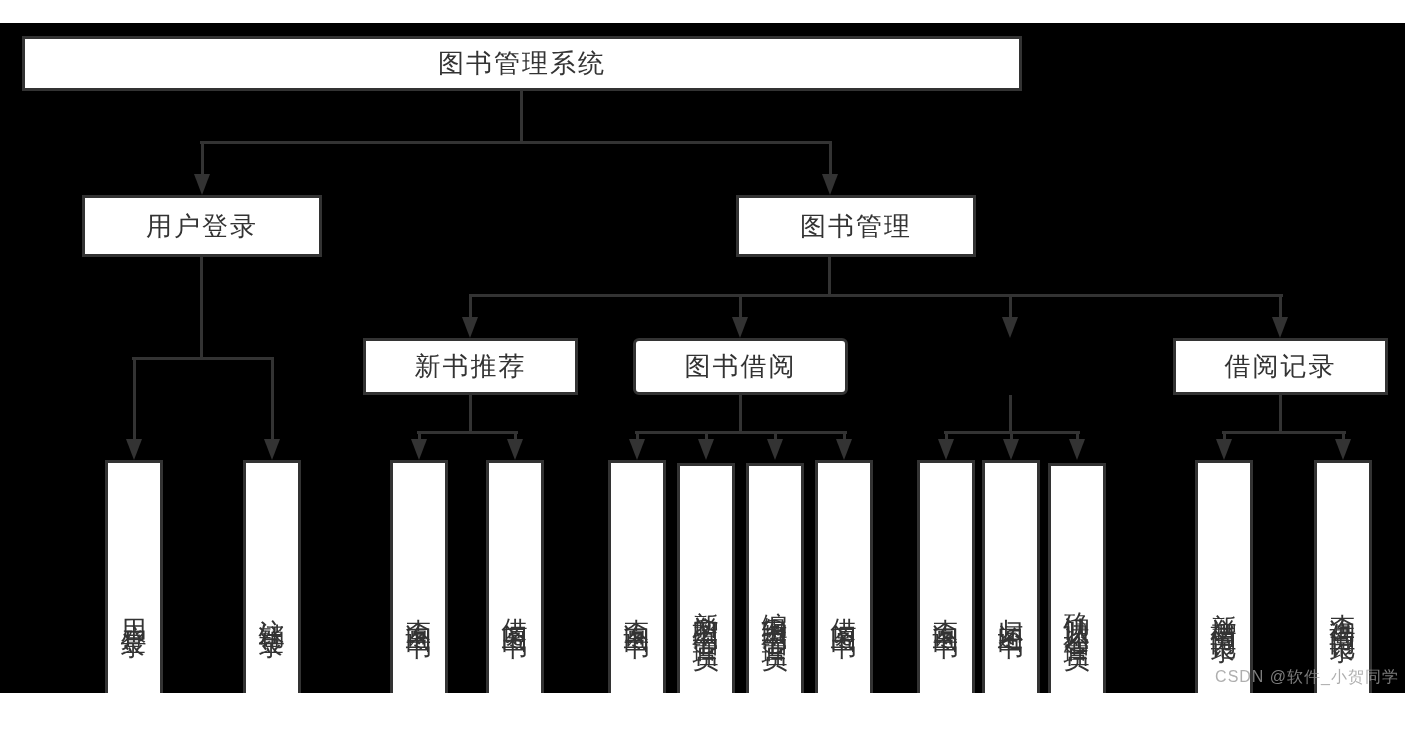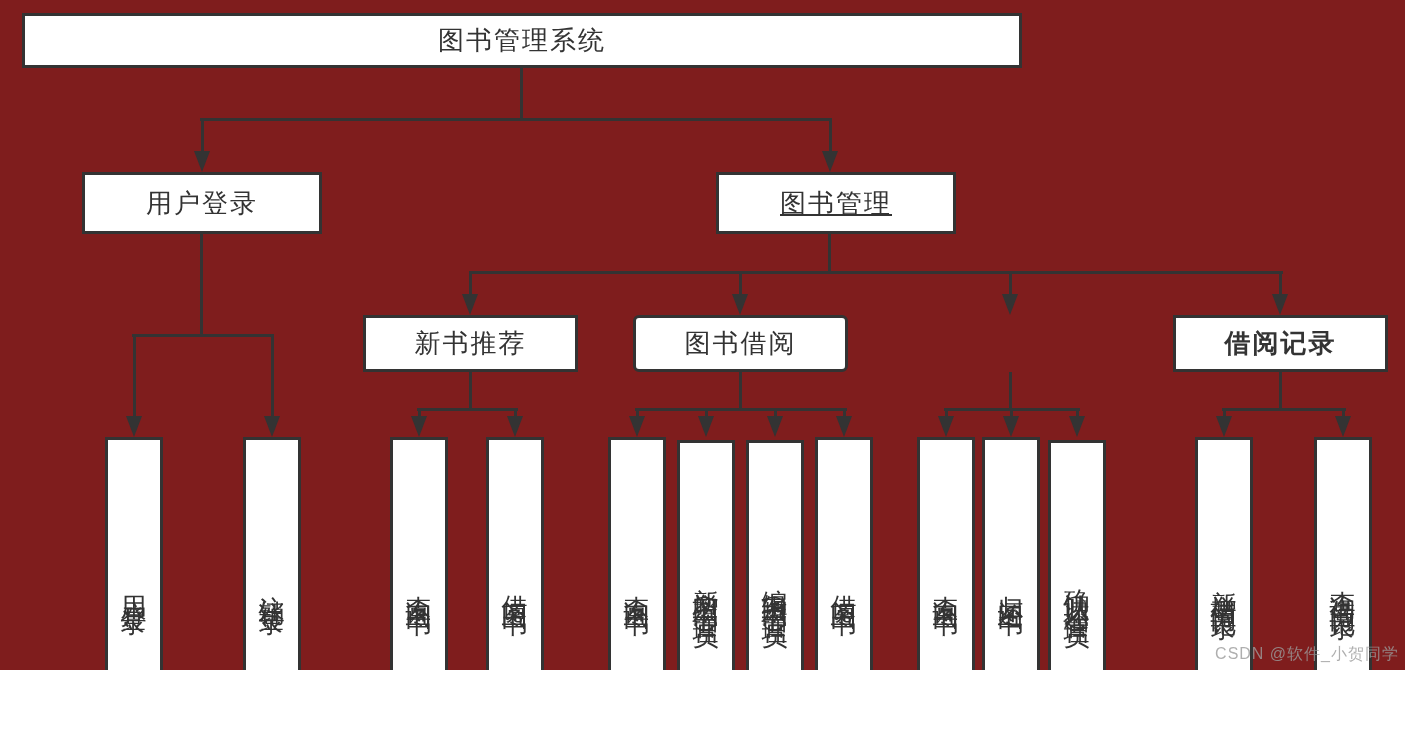--- a/index.html
+++ b/index.html
@@ -1,18 +1,18 @@
 <!DOCTYPE html>
 <html><head>
 <meta charset="utf-8">
 <style>
   html,body{margin:0;padding:0;background:#ffffff;}
   .canvas{
-    position:relative;width:1405px;height:670px;background:#7f1d1d;
-    font-family:"Liberation Sans","DejaVu Sans",sans-serif;overflow:hidden;
+    position:relative;width:1405px;height:670px;background:#000000;
+    font-family:"Liberation Sans","DejaVu Sans",sans-serif;overflow:hidden;margin-top:23px;
   }
   .box{
     position:absolute;box-sizing:border-box;
     border:3px solid #333333;background:#ffffff;color:#333333;
     display:flex;align-items:center;justify-content:center;
     font-size:26px;letter-spacing:2px;white-space:nowrap;
   }
   .vbox span{
     writing-mode:vertical-rl;text-orientation:mixed;
     letter-spacing:5px;line-height:1;font-size:26px;white-space:normal;
@@ -34,25 +34,25 @@
   }
 </style>
 </head>
 <body>
 
 <div class="canvas">
 
   <div class="box" style="left:22px;top:13px;width:1000px;height:55px;">图书管理系统</div>
 
   <div class="box" style="left:82px;top:172px;width:240px;height:62px;">用户登录</div>
-  <div class="box" style="left:716px;top:172px;width:240px;height:62px;text-decoration:underline;">图书管理</div>
+  <div class="box" style="left:736px;top:172px;width:240px;height:62px;">图书管理</div>
 
   <div class="box" style="left:363px;top:315px;width:215px;height:57px;">新书推荐</div>
   <div class="box" style="left:633px;top:315px;width:215px;height:57px;border-radius:6px;">图书借阅</div>
-  <div class="box" style="left:1173px;top:315px;width:215px;height:57px;font-weight:bold;">借阅记录</div>
+  <div class="box" style="left:1173px;top:315px;width:215px;height:57px;">借阅记录</div>
 
   <div class="box vbox" style="left:105px;top:437px;width:58px;height:296px;">
     <span>用户登录</span>
   </div>
   <div class="box vbox" style="left:243px;top:437px;width:58px;height:296px;">
     <span>注销登录</span>
   </div>
 
   <div class="box vbox" style="left:390px;top:437px;width:58px;height:296px;">
     <span>查询图书</span>

